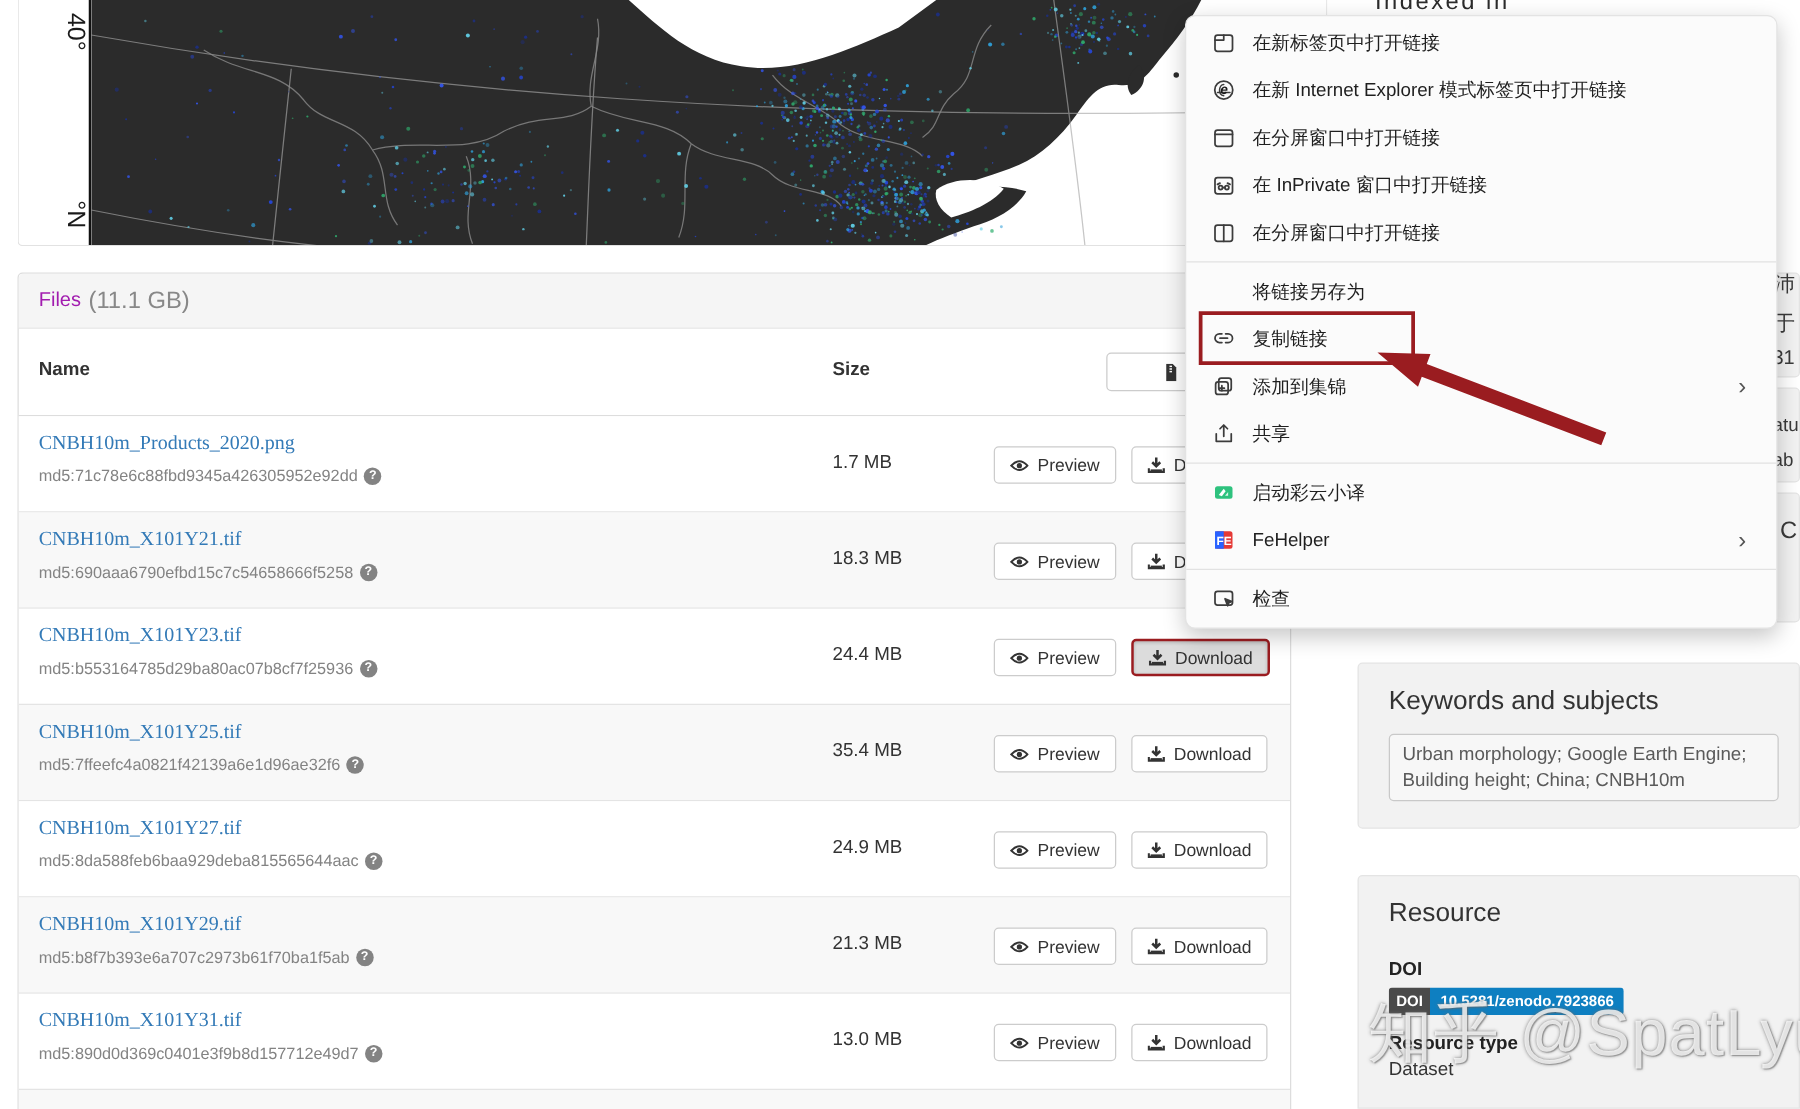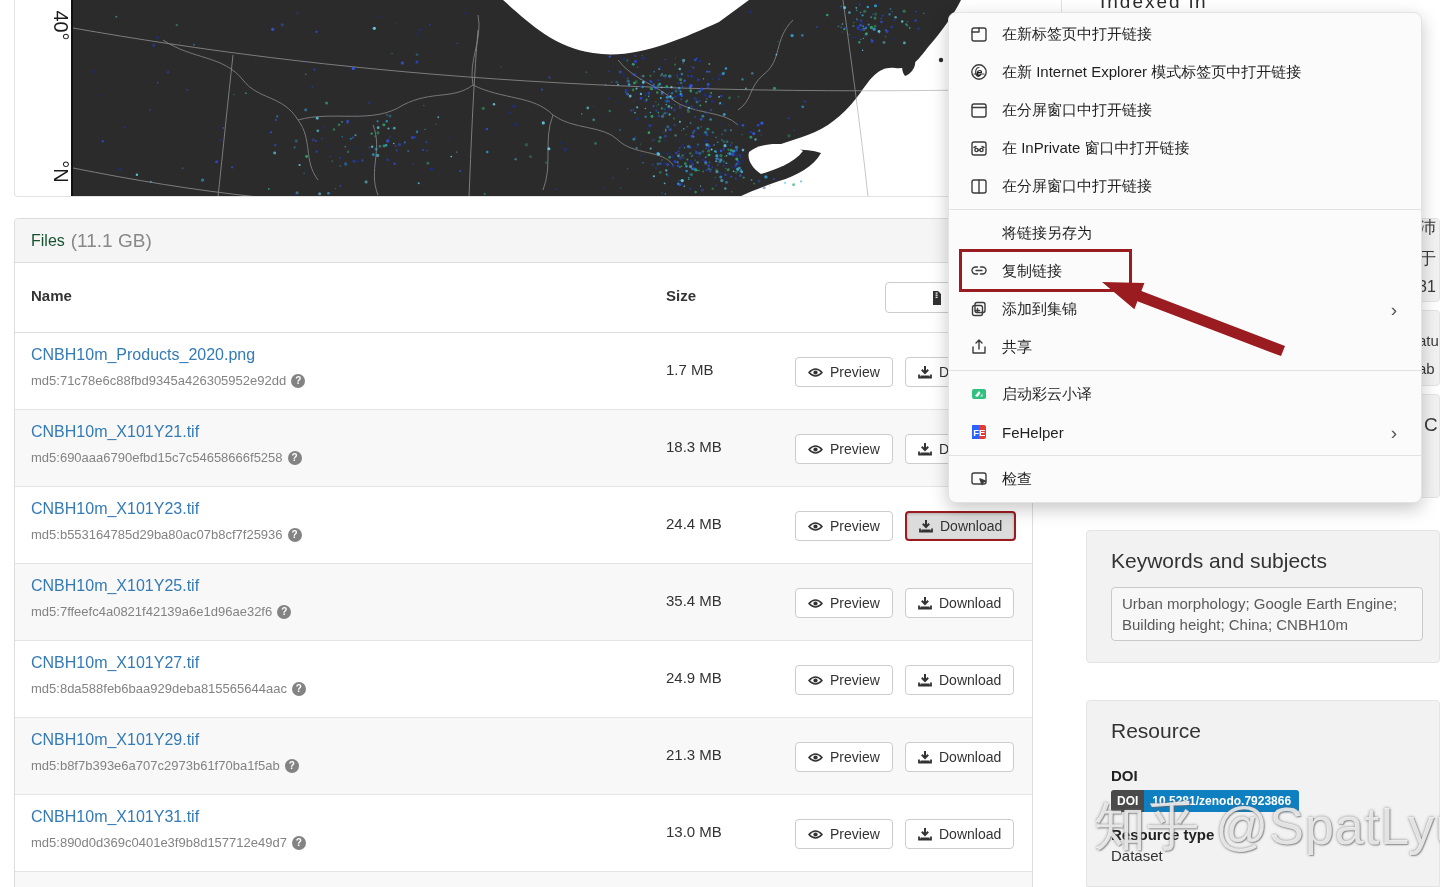--- a/index.html
+++ b/index.html
@@ -18,32 +18,32 @@
 
   
   #indexed-clip { left:1100px; top:0; width:260px; height:11px; overflow:hidden; }
   #indexed-clip span { display:block; margin-top:-9px; font-size:19px; color:#2c2c2c; letter-spacing:2px; }
 
   
   #files-card { left:14px; top:218px; width:1019px; height:680px; background:#fff;
     border:1px solid #ddd; border-radius:4px 4px 0 0; }
   #files-bar { height:44px; background:#f5f5f5; border-bottom:1px solid #ddd;
     border-radius:4px 4px 0 0; display:flex; align-items:center; padding:0 16px; }
-  #files-bar a { color:#14532d; font-size:16px; text-decoration:none; }
+  #files-bar a { color:#a21caf; font-size:16px; text-decoration:none; }
   #files-bar .muted { color:#888; font-size:19px; margin-left:6px; }
   #files-thead { position:relative; height:70px; border-bottom:1px solid #ddd; }
   .th { position:absolute; top:24px; font-size:15px; font-weight:bold; color:#333; }
   #th-name { left:16px; } #th-size { left:651px; }
   #btn-download-all { position:absolute; left:870px; top:19px; width:140px; height:31px; }
   .btn { display:inline-flex; align-items:center; justify-content:center; gap:7px;
     background:#fff; border:1px solid #ccc; border-radius:4px; height:30px;
     font-size:14px; color:#333; padding:0 12px; cursor:pointer; white-space:nowrap; }
   .file-row { position:relative; height:77px; border-bottom:1px solid #e4e4e4; background:#fff; }
   .file-row.striped { background:#f8f8f8; }
-  .file-name { position:absolute; left:16px; top:13px; font-size:16px; color:#337ab7; text-decoration:none; }
+  .file-name { position:absolute; left:16px; top:13px; font-size:16px; color:#337ab7; text-decoration:none;font-family:Liberation Serif, serif; }
   .file-md5 { position:absolute; left:16px; top:40px; font-size:13px; color:#838383; display:flex; align-items:center; gap:5px; }
   .q-icon { display:inline-block; width:14px; height:14px; border-radius:50%; background:#838383;
     color:#fff; font-size:10px; font-weight:bold; text-align:center; line-height:14px; }
   .file-size { position:absolute; left:651px; top:28px; font-size:15px; color:#333;text-align:right; }
   .btn-preview { position:absolute; left:780px; top:24px; }
   .btn-download { position:absolute; left:890px; top:24px; }
   .btn-highlight { background:#dcdcdc; border:2px solid #9a1c20; box-shadow:inset 0 1px 3px rgba(0,0,0,.2); }
   .row-partial { overflow:hidden; border-bottom:none; }
 
   

